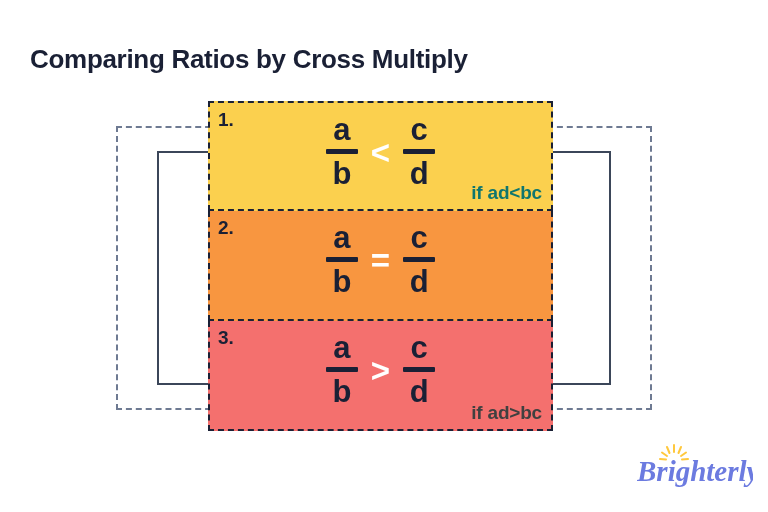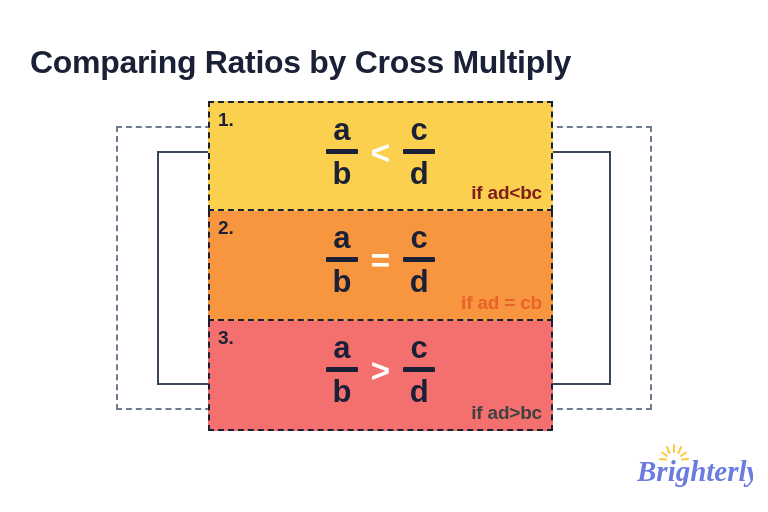--- a/index.html
+++ b/index.html
@@ -17,21 +17,21 @@
     position: relative;
     width: 768px;
     height: 512px;
   }
 
   
   #page-title {
     position: absolute;
     left: 30px;
     top: 44px;
-    font-size: 32px;
+    font-size: 26px;
     font-weight: 700;
     letter-spacing: -0.3px;
     color: #1A2035;
     white-space: nowrap;
   }
 
   
   .dashed-bracket {
     position: absolute;
     border: 2px dashed #6E7A92;
@@ -148,21 +148,21 @@
   
   .condition {
     position: absolute;
     right: 9px;
     bottom: 5px;
     font-size: 19px;
     font-weight: 700;
     letter-spacing: -0.2px;
     white-space: nowrap;
   }
-  #condition-1 { color: #7f1d1d; }
+  #condition-1 { color: #0f766e; }
   #condition-2 { color: #E8622A; }
   #condition-3 { color: #404040; }
 
   
   #brand-logo {
     position: absolute;
     left: 637px;
     top: 444px;
     width: 116px;
     height: 44px;
@@ -212,21 +212,20 @@
           <div class="frac-bar"></div>
           <div class="denominator">b</div>
         </div>
         <div class="operator">=</div>
         <div class="fraction">
           <div class="numerator">c</div>
           <div class="frac-bar"></div>
           <div class="denominator">d</div>
         </div>
       </div>
-      <div class="condition" id="condition-2">if ad = cb</div>
     </div>
 
     <div class="ratio-row" id="row-3">
       <div class="row-index">3.</div>
       <div class="equation">
         <div class="fraction">
           <div class="numerator">a</div>
           <div class="frac-bar"></div>
           <div class="denominator">b</div>
         </div>

